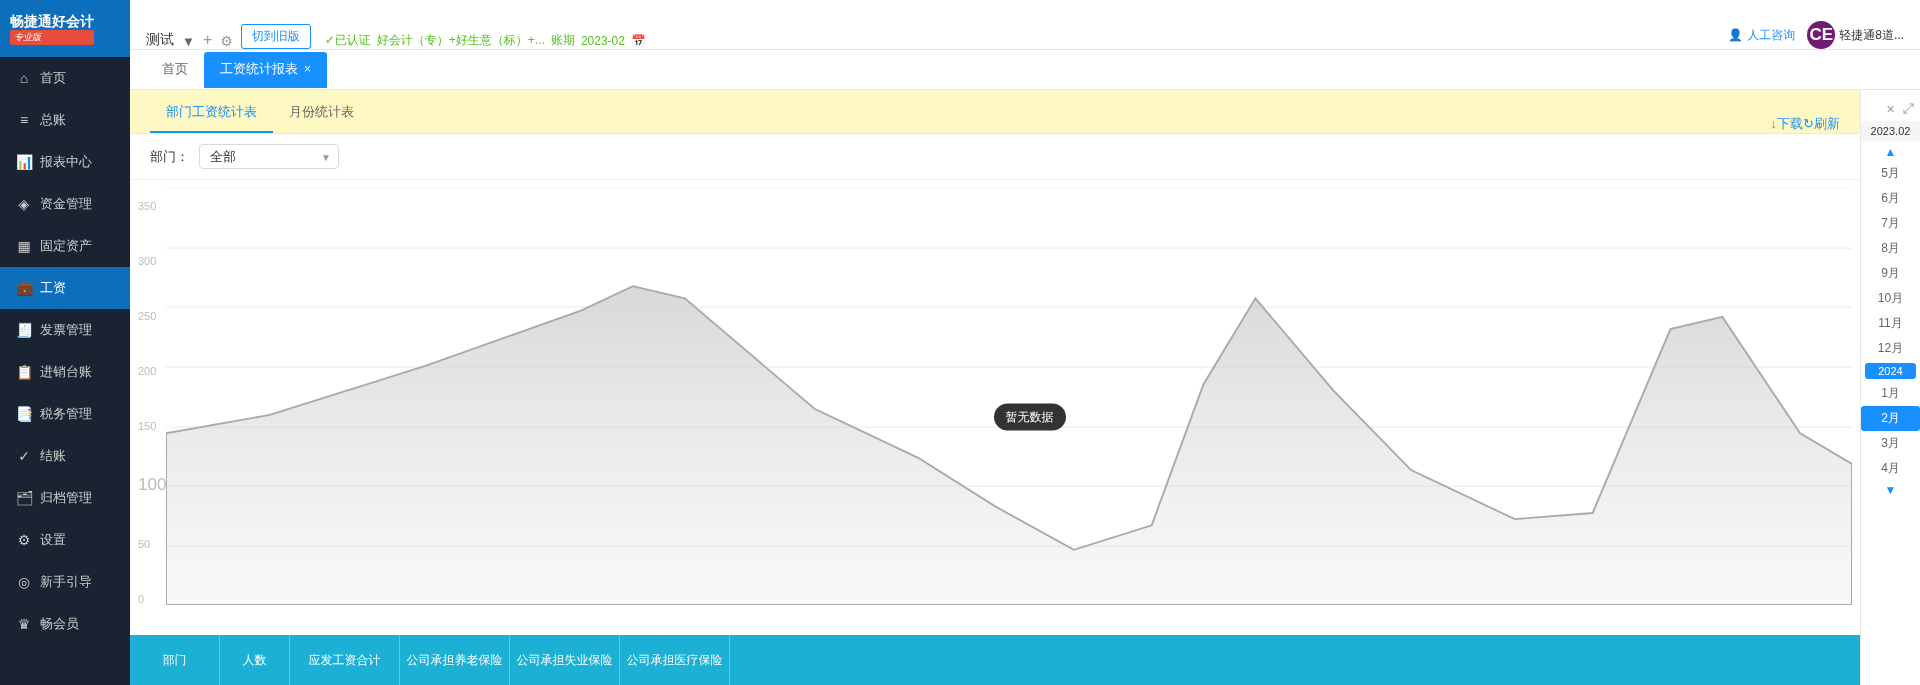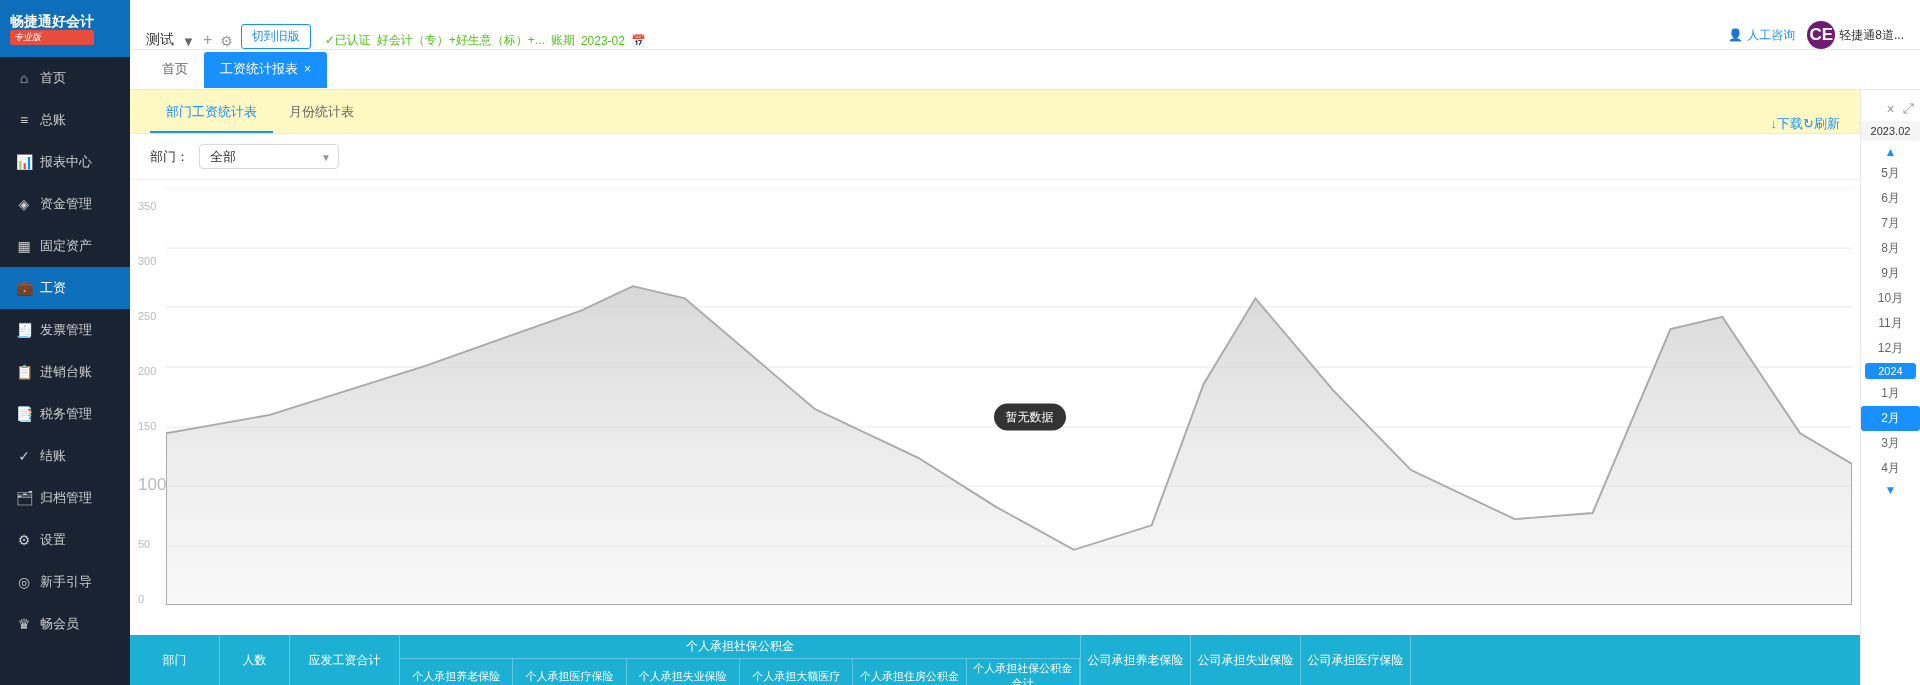--- a/index.html
+++ b/index.html
@@ -249,43 +249,20 @@
         <div class="table-col" style="width:90px;">
           <span>部门</span>
         </div>
         <div class="table-col" style="width:70px;">
           <span>人数</span>
         </div>
         <div class="table-col" style="width:110px;">
           <span>应发工资合计</span>
         </div>
 
-        <div style="display:flex;flex-direction:column;border-right:1px solid rgba(255,255,255,0.3);">
-          <div style="flex:0 0 24px;display:flex;align-items:center;justify-content:center;color:#fff;font-size:12px;border-bottom:1px solid rgba(255,255,255,0.3);padding:2px 6px;white-space:nowrap;">个人承担社保公积金</div>
-          <div style="display:flex;flex:1;">
-            <div class="table-col-sub" style="width:110px;">
-              <span>个人承担养老保险</span>
-            </div>
-            <div class="table-col-sub" style="width:110px;">
-              <span>个人承担医疗保险</span>
-            </div>
-            <div class="table-col-sub" style="width:110px;">
-              <span>个人承担失业保险</span>
-            </div>
-            <div class="table-col-sub" style="width:110px;">
-              <span>个人承担大额医疗</span>
-            </div>
-            <div class="table-col-sub" style="width:110px;">
-              <span>个人承担住房公积金</span>
-            </div>
-            <div class="table-col-sub" style="width:130px;">
-              <span>个人承担社保公积金合计</span>
-            </div>
-          </div>
-        </div>
 
         <div class="table-col" style="width:110px;">
           <span>公司承担养老保险</span>
         </div>
         <div class="table-col" style="width:110px;">
           <span>公司承担失业保险</span>
         </div>
         <div class="table-col" style="width:110px;">
           <span>公司承担医疗保险</span>
         </div>

